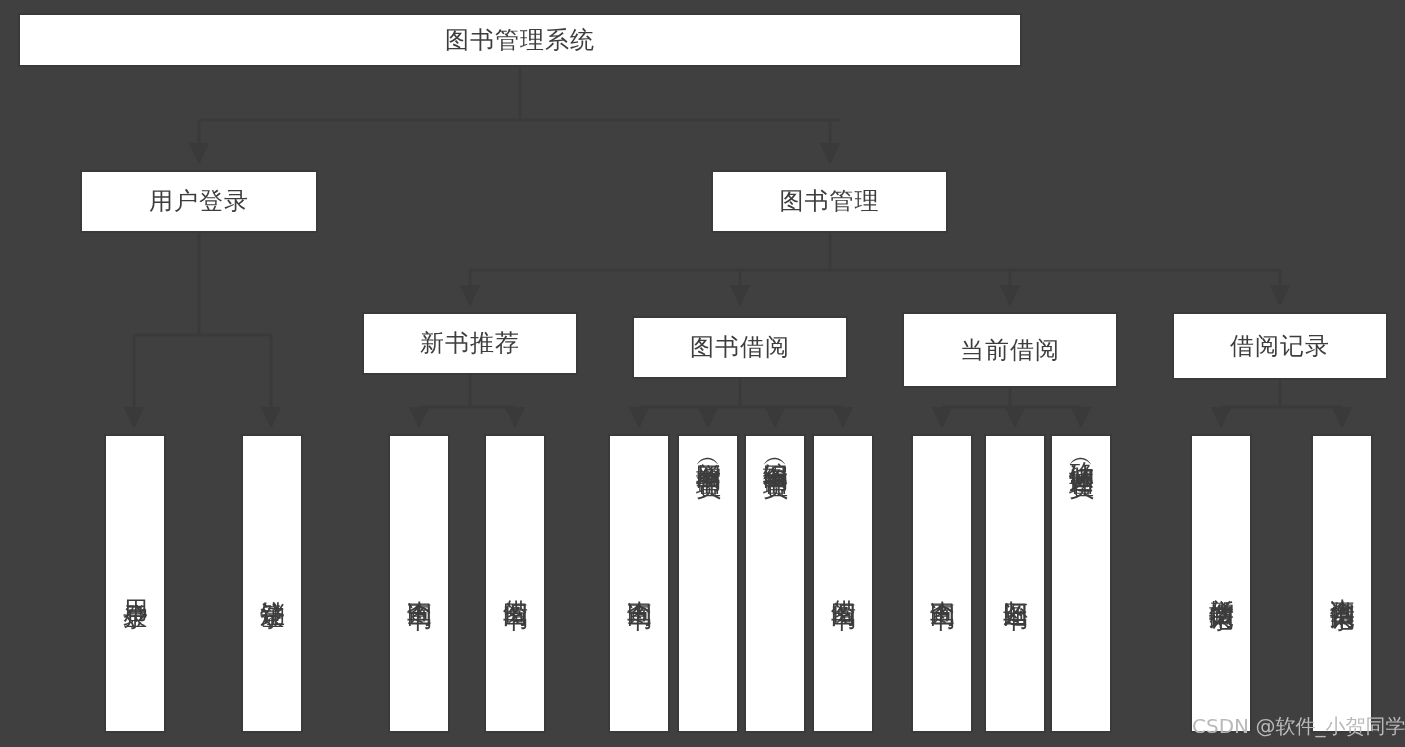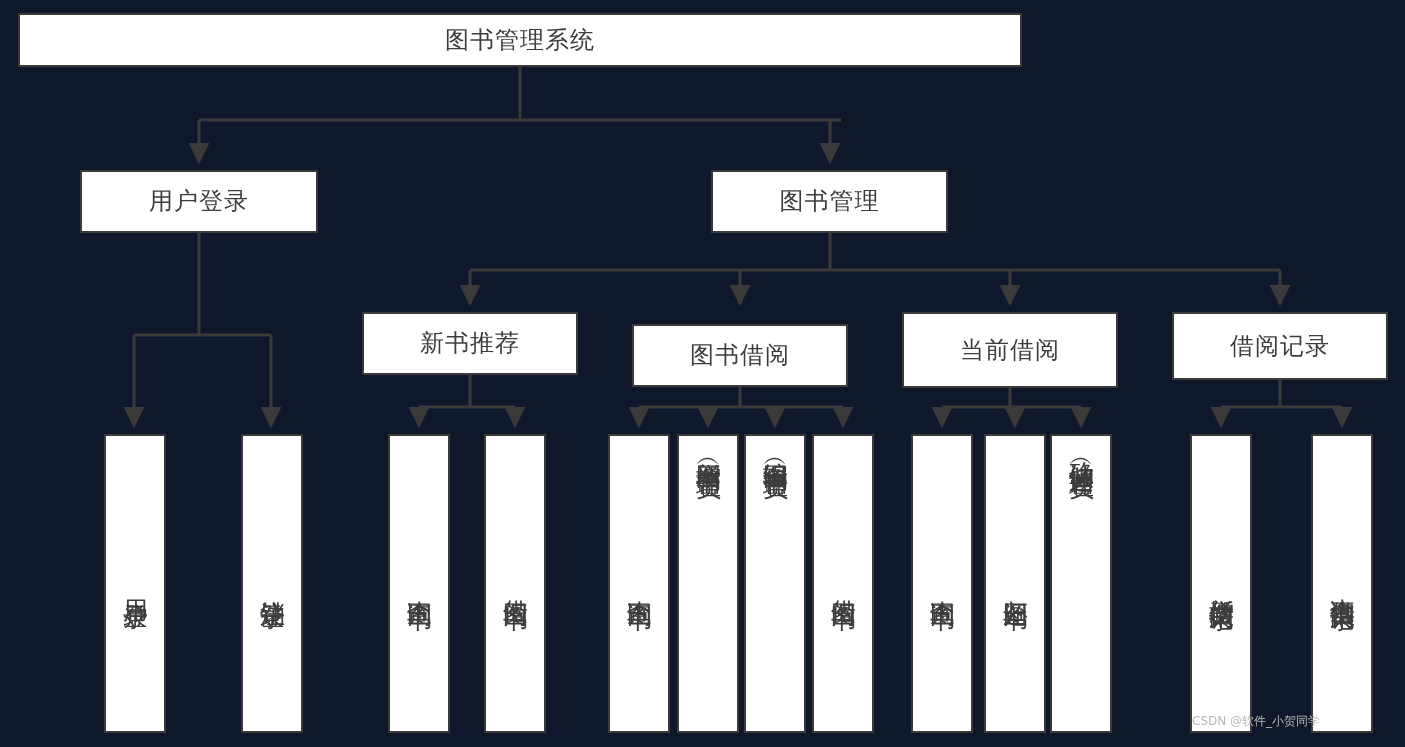--- a/index.html
+++ b/index.html
@@ -7,21 +7,21 @@
     padding: 0;
     background: #ffffff;
   }
   body {
     font-family: "DejaVu Sans", "Liberation Sans", sans-serif;
   }
   #canvas {
     position: relative;
     width: 1405px;
     height: 747px;
-    background: #0f172a;
+    background: #404040;
     overflow: hidden;
   }
   #edges {
     position: absolute;
     left: 0;
     top: 0;
     width: 1405px;
     height: 747px;
   }
   .node {
@@ -61,21 +61,21 @@
     letter-spacing: 2px;
   }
   .node.vert.center-text {
     align-items: center;
     padding-top: 0;
   }
   .watermark {
     position: absolute;
     left: 1192px;
     top: 713px;
-    font-size: 12px;
+    font-size: 20px;
     color: #b9b9b9;
     white-space: nowrap;
     z-index: 5;
     font-family: "DejaVu Sans", "Liberation Sans", sans-serif;
   }
 </style>
 </head>
 <body>
 
 <div id="canvas">
@@ -137,21 +137,21 @@
   <div class="node horiz" style="left:80px; top:170px; width:238px; height:63px;">
     <span class="node-label">用户登录</span>
   </div>
   <div class="node horiz" style="left:362px; top:312px; width:216px; height:63px;">
     <span class="node-label">新书推荐</span>
   </div>
 
   <div class="node horiz" style="left:711px; top:170px; width:237px; height:63px;">
     <span class="node-label">图书管理</span>
   </div>
-  <div class="node horiz" style="left:632px; top:324px; width:216px; height:63px;">
+  <div class="node horiz" style="left:632px; top:316px; width:216px; height:63px;">
     <span class="node-label">图书借阅</span>
   </div>
   <div class="node horiz" style="left:902px; top:312px; width:216px; height:76px;">
     <span class="node-label">当前借阅</span>
   </div>
   <div class="node horiz" style="left:1172px; top:312px; width:216px; height:68px;">
     <span class="node-label">借阅记录</span>
   </div>
 
   <div class="node vert center-text" style="left:104px; top:434px; width:62px; height:299px;">

